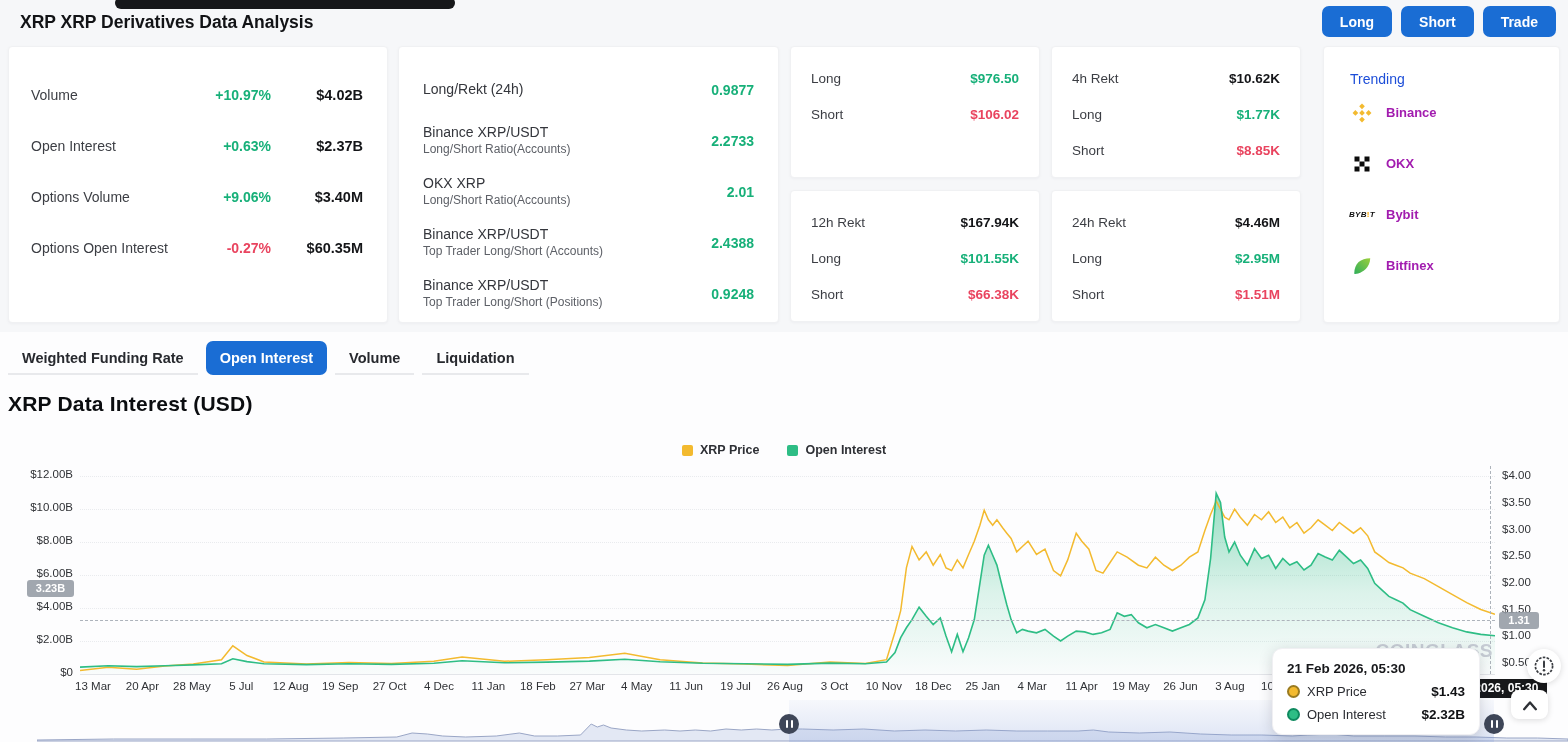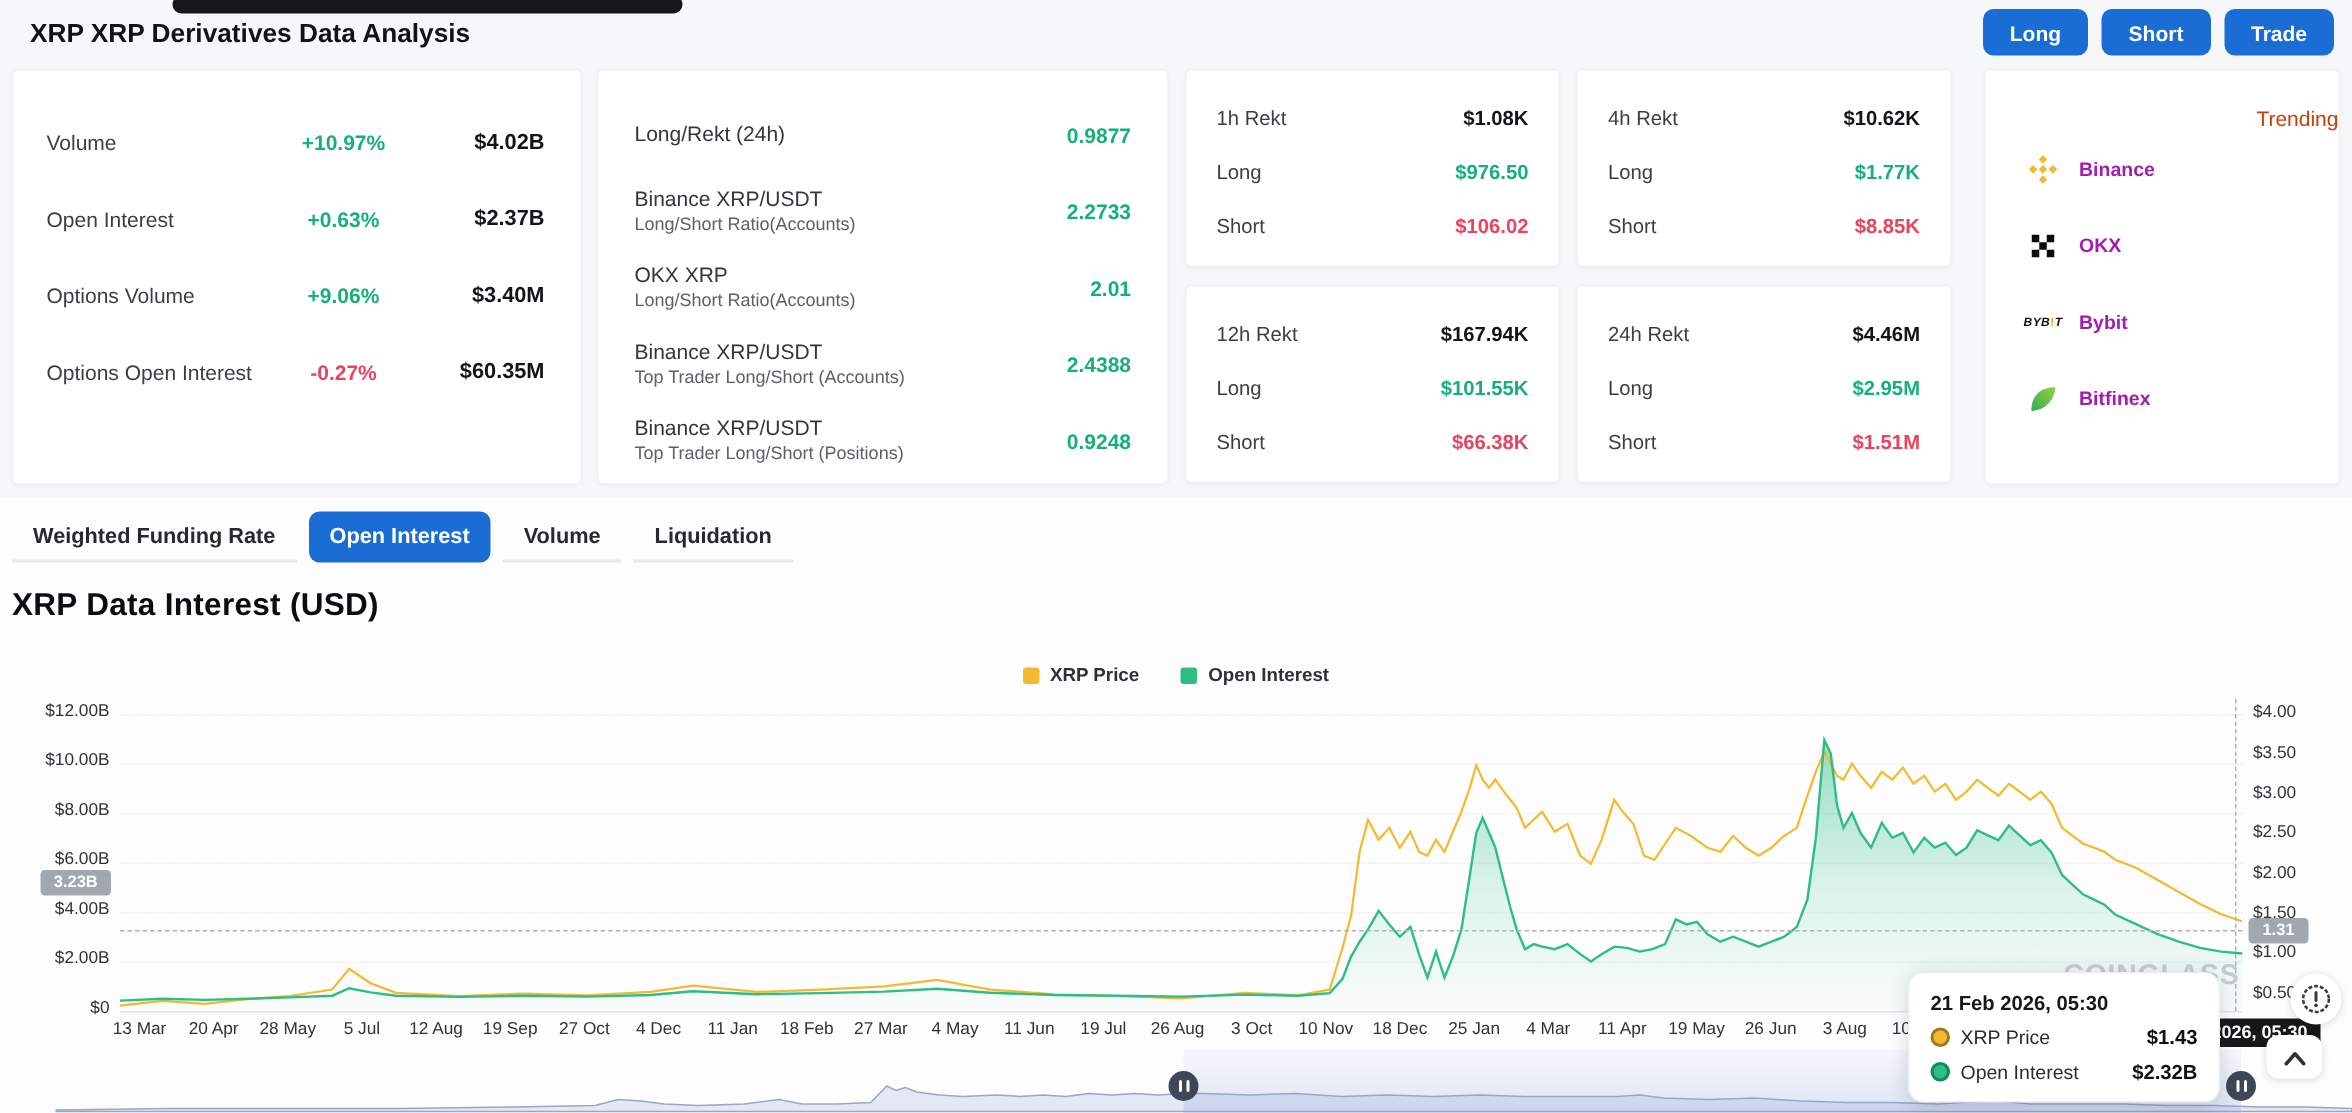--- a/index.html
+++ b/index.html
@@ -14,39 +14,39 @@
   #page-title{left:20px;top:12px;font-size:17.5px;font-weight:600;color:#121316;}
   #header-actions{right:12px;top:6px;display:flex;gap:9px;}
   .hbtn{height:31px;padding:0 18px;border:none;border-radius:7px;background:#1a6dd4;color:#fff;
     font-family:inherit;font-size:14px;font-weight:700;cursor:pointer;}
   
   .card{position:absolute;background:#fff;border:1px solid #f0f1f3;border-radius:4px;
     box-shadow:0 1px 3px rgba(25,30,40,.04);box-sizing:border-box;}
   #stats-card{left:8px;top:46px;width:380px;height:277px;padding:22px 24px 0 22px;}
   .stat-row{height:51px;display:flex;align-items:center;}
   .stat-label{font-size:14px;color:#3c3e44;flex:1;}
-  .stat-change{width:84px;text-align:center;font-size:14px;font-weight:600;}
+  .stat-change{width:84px;text-align:right;font-size:14px;font-weight:600;}
   .up{color:#17b079;} .down{color:#e9445f;}
   .stat-value{width:92px;text-align:right;font-size:14.5px;font-weight:600;color:#141518;}
   #ratios-card{left:398px;top:46px;width:381px;height:277px;padding:17px 24px 0 24px;}
   .ratio-row{height:51px;display:flex;align-items:center;}
   .ratio-titles{flex:1;line-height:1.15;}
   .ratio-title{font-size:14px;color:#34363c;}
   .ratio-sub{font-size:12px;color:#5d6067;margin-top:3px;}
   .ratio-value{font-size:14px;font-weight:600;color:#17b079;}
   .rekt-card{width:250px;height:132px;padding:13px 20px 0 20px;}
   #rekt-0{left:790px;top:46px;} #rekt-1{left:1051px;top:46px;}
   #rekt-2{left:790px;top:190px;} #rekt-3{left:1051px;top:190px;}
   .rekt-row{height:36px;display:flex;align-items:center;justify-content:space-between;}
   .rekt-label{font-size:13.5px;color:#3c3e44;}
   .rekt-total{font-size:13.5px;font-weight:600;color:#141518;}
   .rekt-long{font-size:13.5px;font-weight:600;color:#17b079;}
   .rekt-short{font-size:13.5px;font-weight:600;color:#e9445f;}
   #trending-card{left:1323px;top:46px;width:237px;height:277px;padding:24px 0 0 26px;}
-  #trending-title{font-size:14px;color:#c2410c;text-align:right;}
+  #trending-title{font-size:14px;color:#1d4ed8;}
   .trend-item{height:51px;display:flex;align-items:center;cursor:pointer;}
   .trend-item:first-of-type{margin-top:10px;}
   .trend-icon{width:24px;height:24px;display:flex;align-items:center;justify-content:center;}
   .trend-name{font-size:13px;font-weight:700;color:#a21caf;margin-left:12px;}
   .bybit-logo{font-size:8px;font-weight:900;letter-spacing:.3px;color:#0f0f0f;font-style:italic;}
   .bybit-mark{color:#f7a600;font-style:normal;}
   
   #chart-section{left:0;top:332px;width:1568px;height:410px;background:#fdfdfe;}
   #tabs{left:8px;top:341px;display:flex;gap:8px;}
   .tab{height:34px;line-height:34px;padding:0 14px;font-size:14.5px;font-weight:700;color:#27292e;
@@ -157,24 +157,20 @@
   <div class="ratio-row">
     <div class="ratio-titles">
       <div class="ratio-title">Binance XRP/USDT</div>
       <div class="ratio-sub">Top Trader Long/Short (Positions)</div>
     </div>
     <span class="ratio-value">0.9248</span>
   </div>
 </div>
 
 <div class="card rekt-card" id="rekt-0">
-  <div class="rekt-row">
-      <span class="rekt-label">1h Rekt</span>
-      <span class="rekt-total">$1.08K</span>
-    </div>
   <div class="rekt-row">
       <span class="rekt-label">Long</span>
       <span class="rekt-long">$976.50</span>
     </div>
   <div class="rekt-row">
       <span class="rekt-label">Short</span>
       <span class="rekt-short">$106.02</span>
     </div>
 </div>
 <div class="card rekt-card" id="rekt-1">

